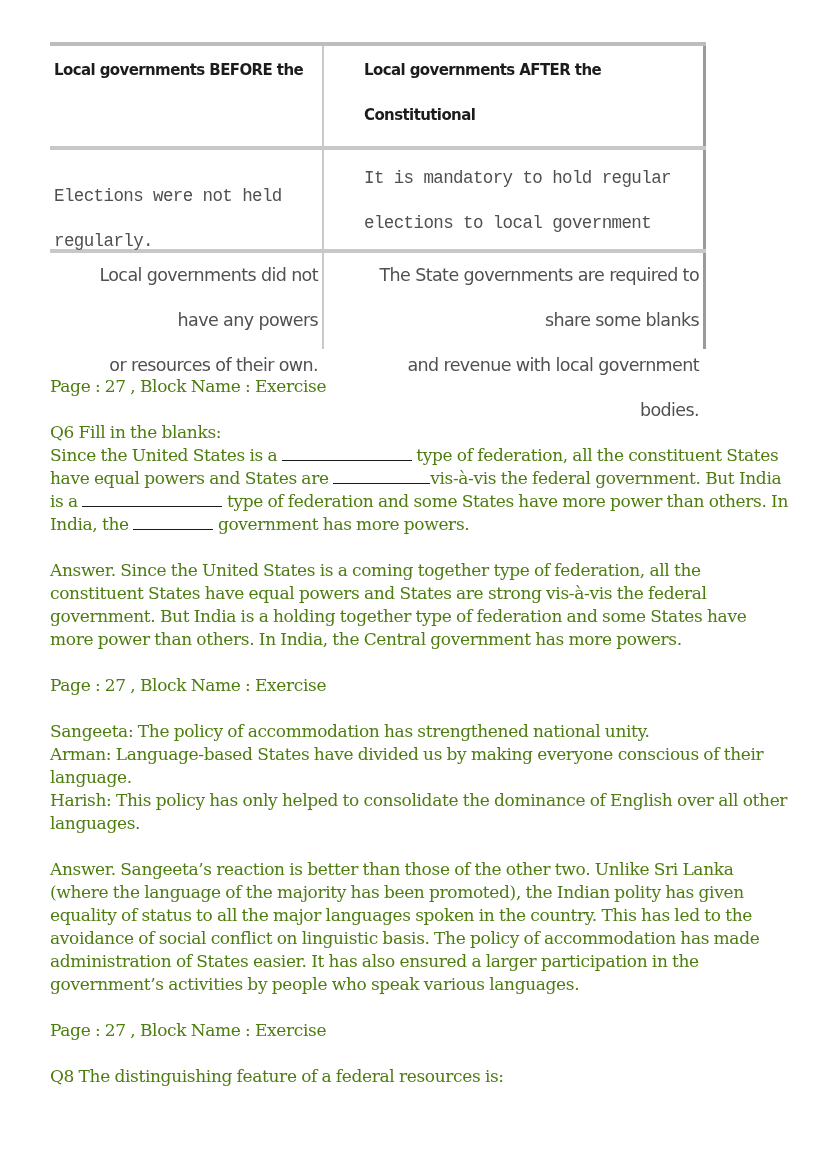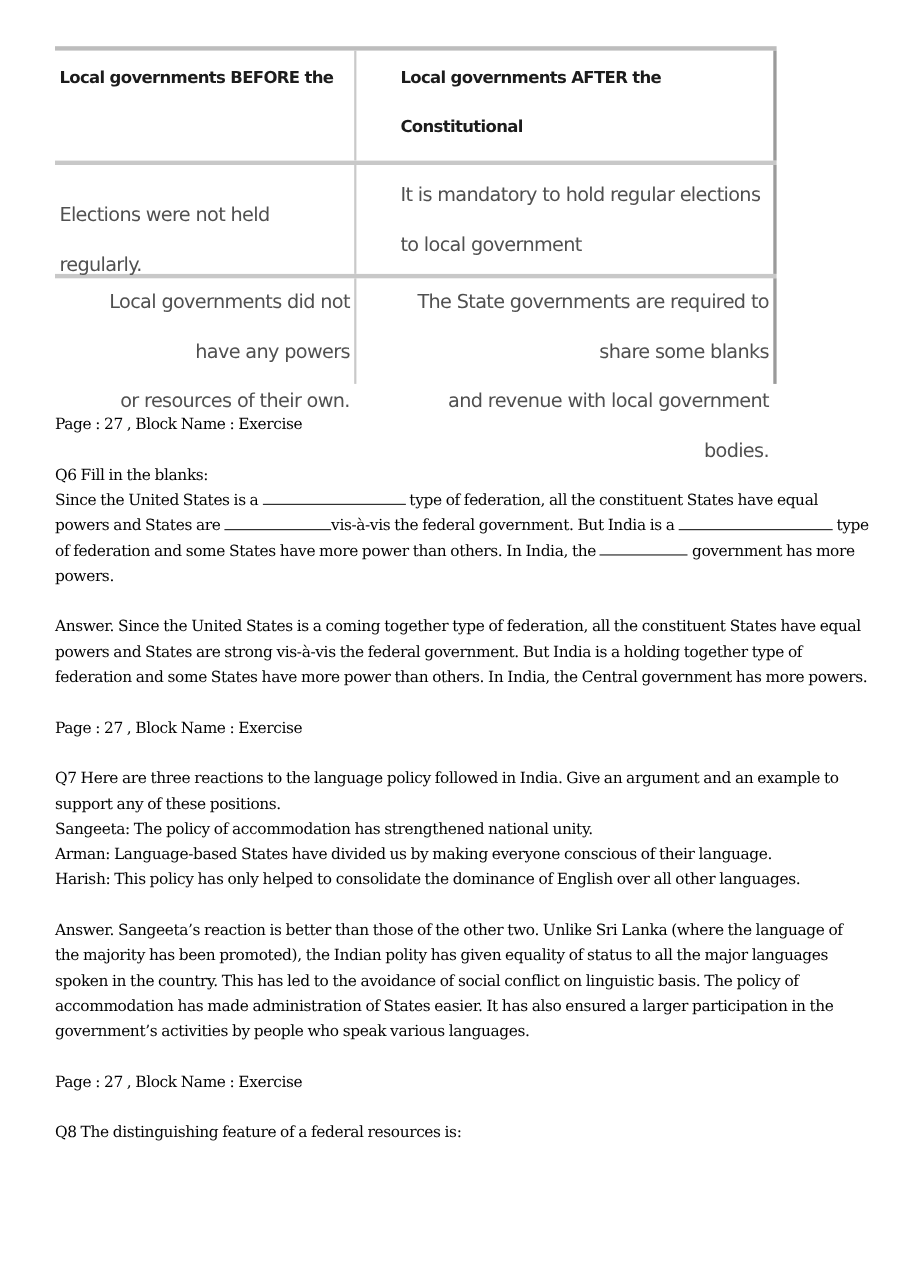--- a/index.html
+++ b/index.html
@@ -56,20 +56,21 @@
       font-weight: bold;
       color: #1c1c1c;
       line-height: 45px;
       padding-top: 2px;
     }
     .gov-table .body1 .cell {
       height: 99px;
       font-size: 17.5px;
       color: #505050;
       line-height: 45px;
+      font-family: Liberation Mono, monospace;
     }
     .gov-table .body1 .cell.c1 {
       padding-top: 24px;
     }
     .gov-table .body2 .cell {
       height: 96px;
       font-size: 17.5px;
       color: #505050;
       line-height: 45px;
       padding-top: 0;
@@ -77,23 +78,23 @@
     }
     .gov-table .cell span { display: block; }
 
     
     .doc {
       position: absolute;
       left: 50px;
       top: 375px;
       width: 740px;
       font-family: "DejaVu Serif", serif;
-      font-size: 14px;
+      font-size: 17px;
       line-height: 23px;
-      color: #000000;
+      color: #4d7c0f;
       letter-spacing: -0.35px;
       word-spacing: -0.5px;
     }
     .doc p {
       margin: 0;
     }
     .doc .gap { height: 23px; }
     .blank {
       display: inline-block;
       border-bottom: 1px solid #1a1a1a;
@@ -140,21 +141,20 @@
     <p>Page : 27 , Block Name : Exercise</p>
     <div class="gap"></div>
     <p>Q6 Fill in the blanks:</p>
     <p><span>Since the United States is a</span> <span class="blank" style="width:130px"></span> <span>type of federation, all the constituent States have equal powers and States are</span> <span class="blank" style="width:97px"></span><span>vis-à-vis the federal government. But India is a</span> <span class="blank" style="width:140px"></span> <span>type of federation and some States have more power than others. In India, the</span> <span class="blank" style="width:80px"></span> <span>government has more powers.</span></p>
     <div class="gap"></div>
     <p>Answer. Since the United States is a coming together type of federation, all the constituent States have equal powers and States are strong vis-à-vis the federal government. But India is a holding together type of federation and some States have more power than others. In India, the Central government has more powers.</p>
     <div class="gap"></div>
 
     <p>Page : 27 , Block Name : Exercise</p>
     <div class="gap"></div>
-    <p>Q7 Here are three reactions to the language policy followed in India. Give an argument and an example to support any of these positions.</p>
     <p>Sangeeta: The policy of accommodation has strengthened national unity.</p>
     <p>Arman: Language-based States have divided us by making everyone conscious of their language.</p>
     <p>Harish: This policy has only helped to consolidate the dominance of English over all other languages.</p>
     <div class="gap"></div>
     <p>Answer. Sangeeta’s reaction is better than those of the other two. Unlike Sri Lanka (where the language of the majority has been promoted), the Indian polity has given equality of status to all the major languages spoken in the country. This has led to the avoidance of social conflict on linguistic basis. The policy of accommodation has made administration of States easier. It has also ensured a larger participation in the government’s activities by people who speak various languages.</p>
     <div class="gap"></div>
 
     <p>Page : 27 , Block Name : Exercise</p>
     <div class="gap"></div>
     <p>Q8 The distinguishing feature of a federal resources is:</p>

